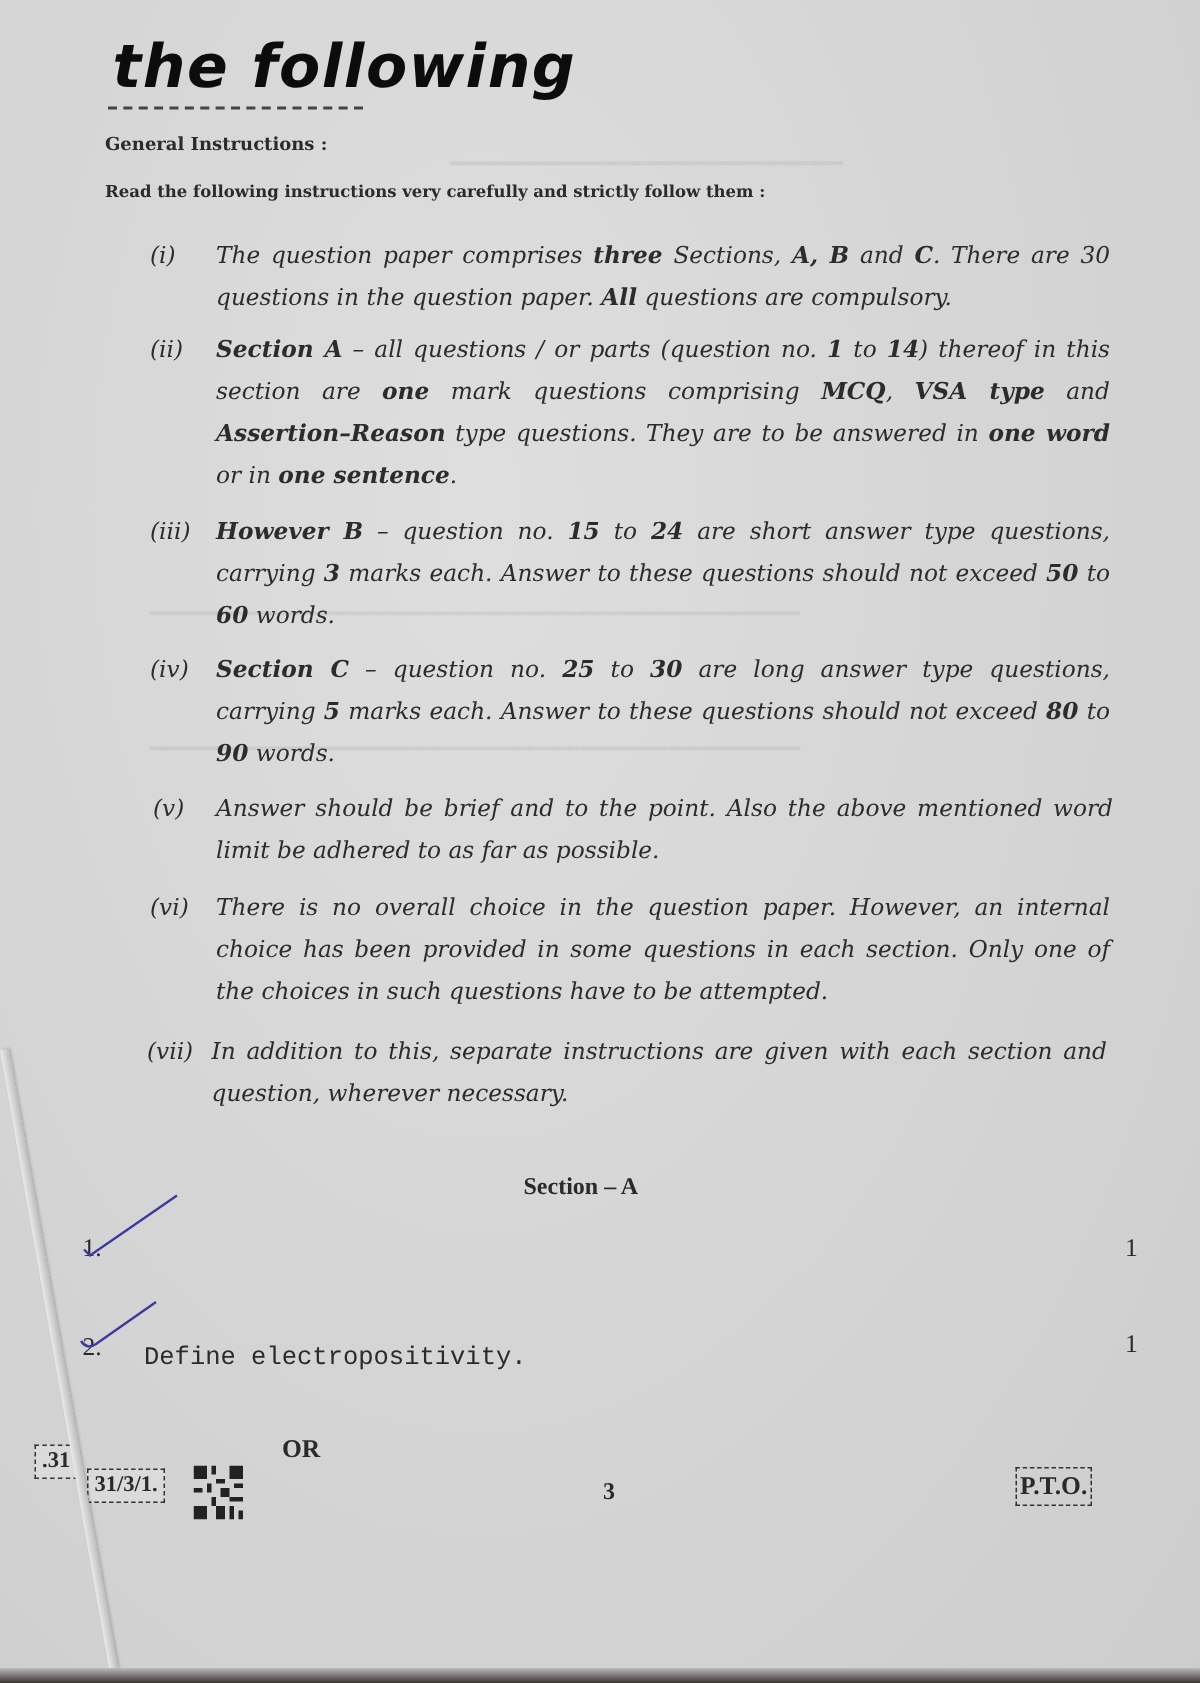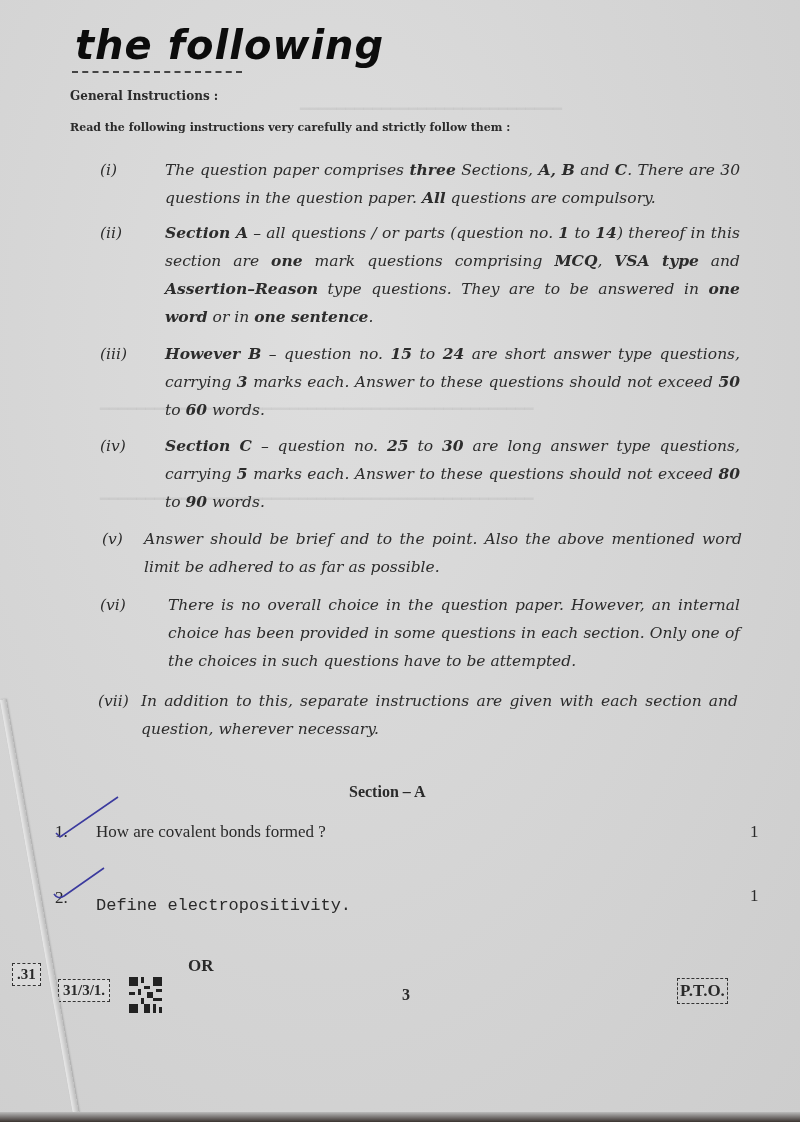--- a/index.html
+++ b/index.html
@@ -75,21 +75,21 @@
     font-style: italic;
     color: #2c2c2c;
   }
   .instr .num {
     position: absolute;
     left: 0;
     top: 0;
     font-style: italic;
   }
   .instr .body {
-    margin-left: 65px;
+    margin-left: 44px;
     text-align: justify;
   }
   .instr b { font-weight: bold; }
   .section-head {
     position: absolute;
     left: 349px; top: 783px;
     font-size: 16px;
     font-weight: bold;
     font-family: "Liberation Serif", serif;
     color: #2a2a2a;
@@ -191,48 +191,47 @@
     <div class="body"><b>Section C</b> – question no. <b>25</b> to <b>30</b> are long answer type questions, carrying <b>5</b> marks each. Answer to these questions should not exceed <b>80</b> to <b>90</b> words.</div>
   </div>
 
   <div class="instr" style="top:525px; left:102px;">
     <span class="num">(v)</span>
     <div class="body" style="margin-left:42px;">Answer should be brief and to the point. Also the above mentioned word limit be adhered to as far as possible.</div>
   </div>
 
   <div class="instr" style="top:591px; left:100px;">
     <span class="num">(vi)</span>
-    <div class="body" style="margin-left:68px;">There is no overall choice in the question paper. However, an internal choice has been provided in some questions in each section. Only one of the choices in such questions have to be attempted.</div>
+    <div class="body" style="margin-left:44px;">There is no overall choice in the question paper. However, an internal choice has been provided in some questions in each section. Only one of the choices in such questions have to be attempted.</div>
   </div>
 
   <div class="instr" style="top:687px; left:98px;">
     <span class="num">(vii)</span>
     <div class="body" style="margin-left:43px;">In addition to this, separate instructions are given with each section and question, wherever necessary.</div>
   </div>
 
   <div class="section-head">Section – A</div>
 
   <span class="q q-num" style="top:822px;">1.</span>
-  <span class="q q-text" style="top:822px;">How are covalent bonds formed ?</span>
   <span class="q q-mark" style="top:822px;">1</span>
 
   <span class="q q-num" style="top:888px;">2.</span>
   <span class="q q-text" style="top:896px;font-family:Liberation Mono, monospace;">Define electropositivity.</span>
   <span class="q q-mark" style="top:886px;">1</span>
 
   <svg class="tick" style="left:52px; top:795px;" width="70" height="45">
     <path d="M4 38 L8 42 L66 2" stroke="#3b3a9e" stroke-width="1.6" fill="none"></path>
   </svg>
   <svg class="tick" style="left:50px; top:866px;" width="60" height="40">
     <path d="M4 28 Q8 34 14 30 L54 2" stroke="#3b3a9e" stroke-width="1.6" fill="none"></path>
   </svg>
 
   <div class="or-label">OR</div>
 
-  <div class="code-box" style="left:12px; top:963px;">.31</div>
+  <div class="code-box" style="left:23px; top:963px;">.31</div>
   <div class="code-box" style="left:58px; top:979px;">31/3/1.</div>
 
   <svg class="qr" viewBox="0 0 11 12">
     <rect x="0" y="0" width="3" height="3" fill="#222"></rect>
     <rect x="8" y="0" width="3" height="3" fill="#222"></rect>
     <rect x="0" y="9" width="3" height="3" fill="#222"></rect>
     <rect x="4" y="0" width="1" height="2" fill="#222"></rect>
     <rect x="5" y="3" width="2" height="1" fill="#222"></rect>
     <rect x="3" y="4" width="1" height="2" fill="#222"></rect>
     <rect x="6" y="5" width="2" height="2" fill="#222"></rect>

